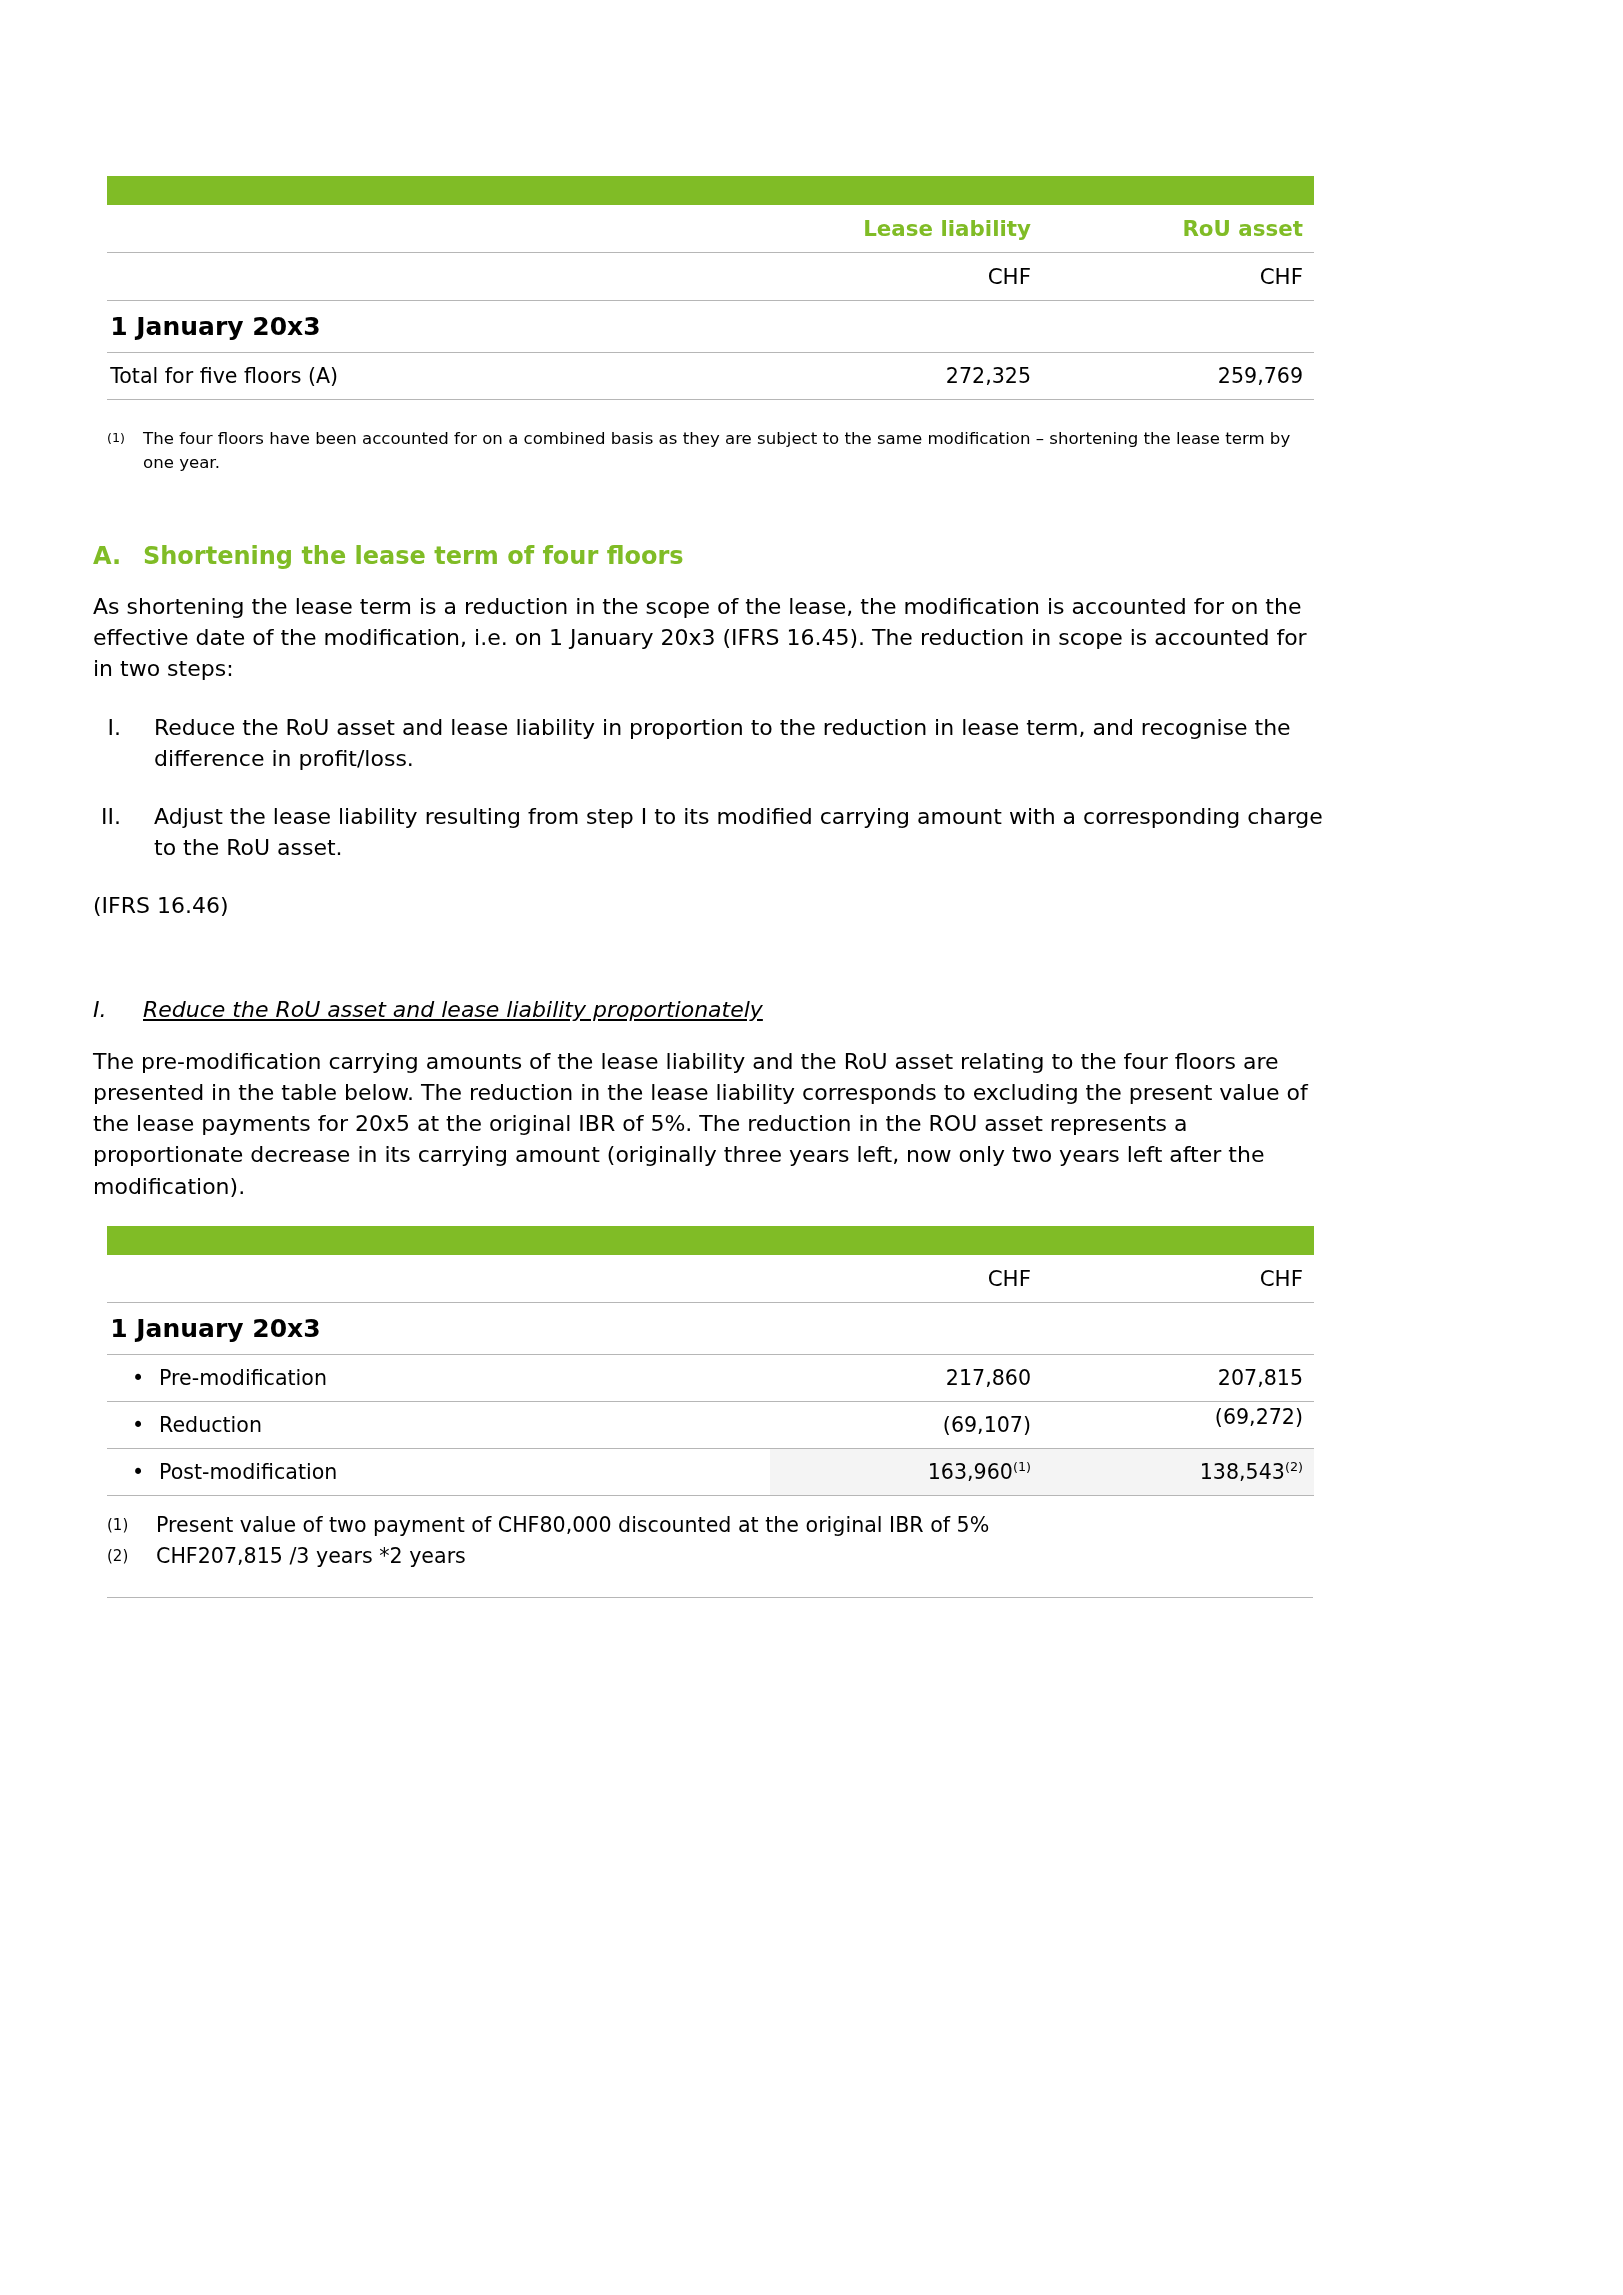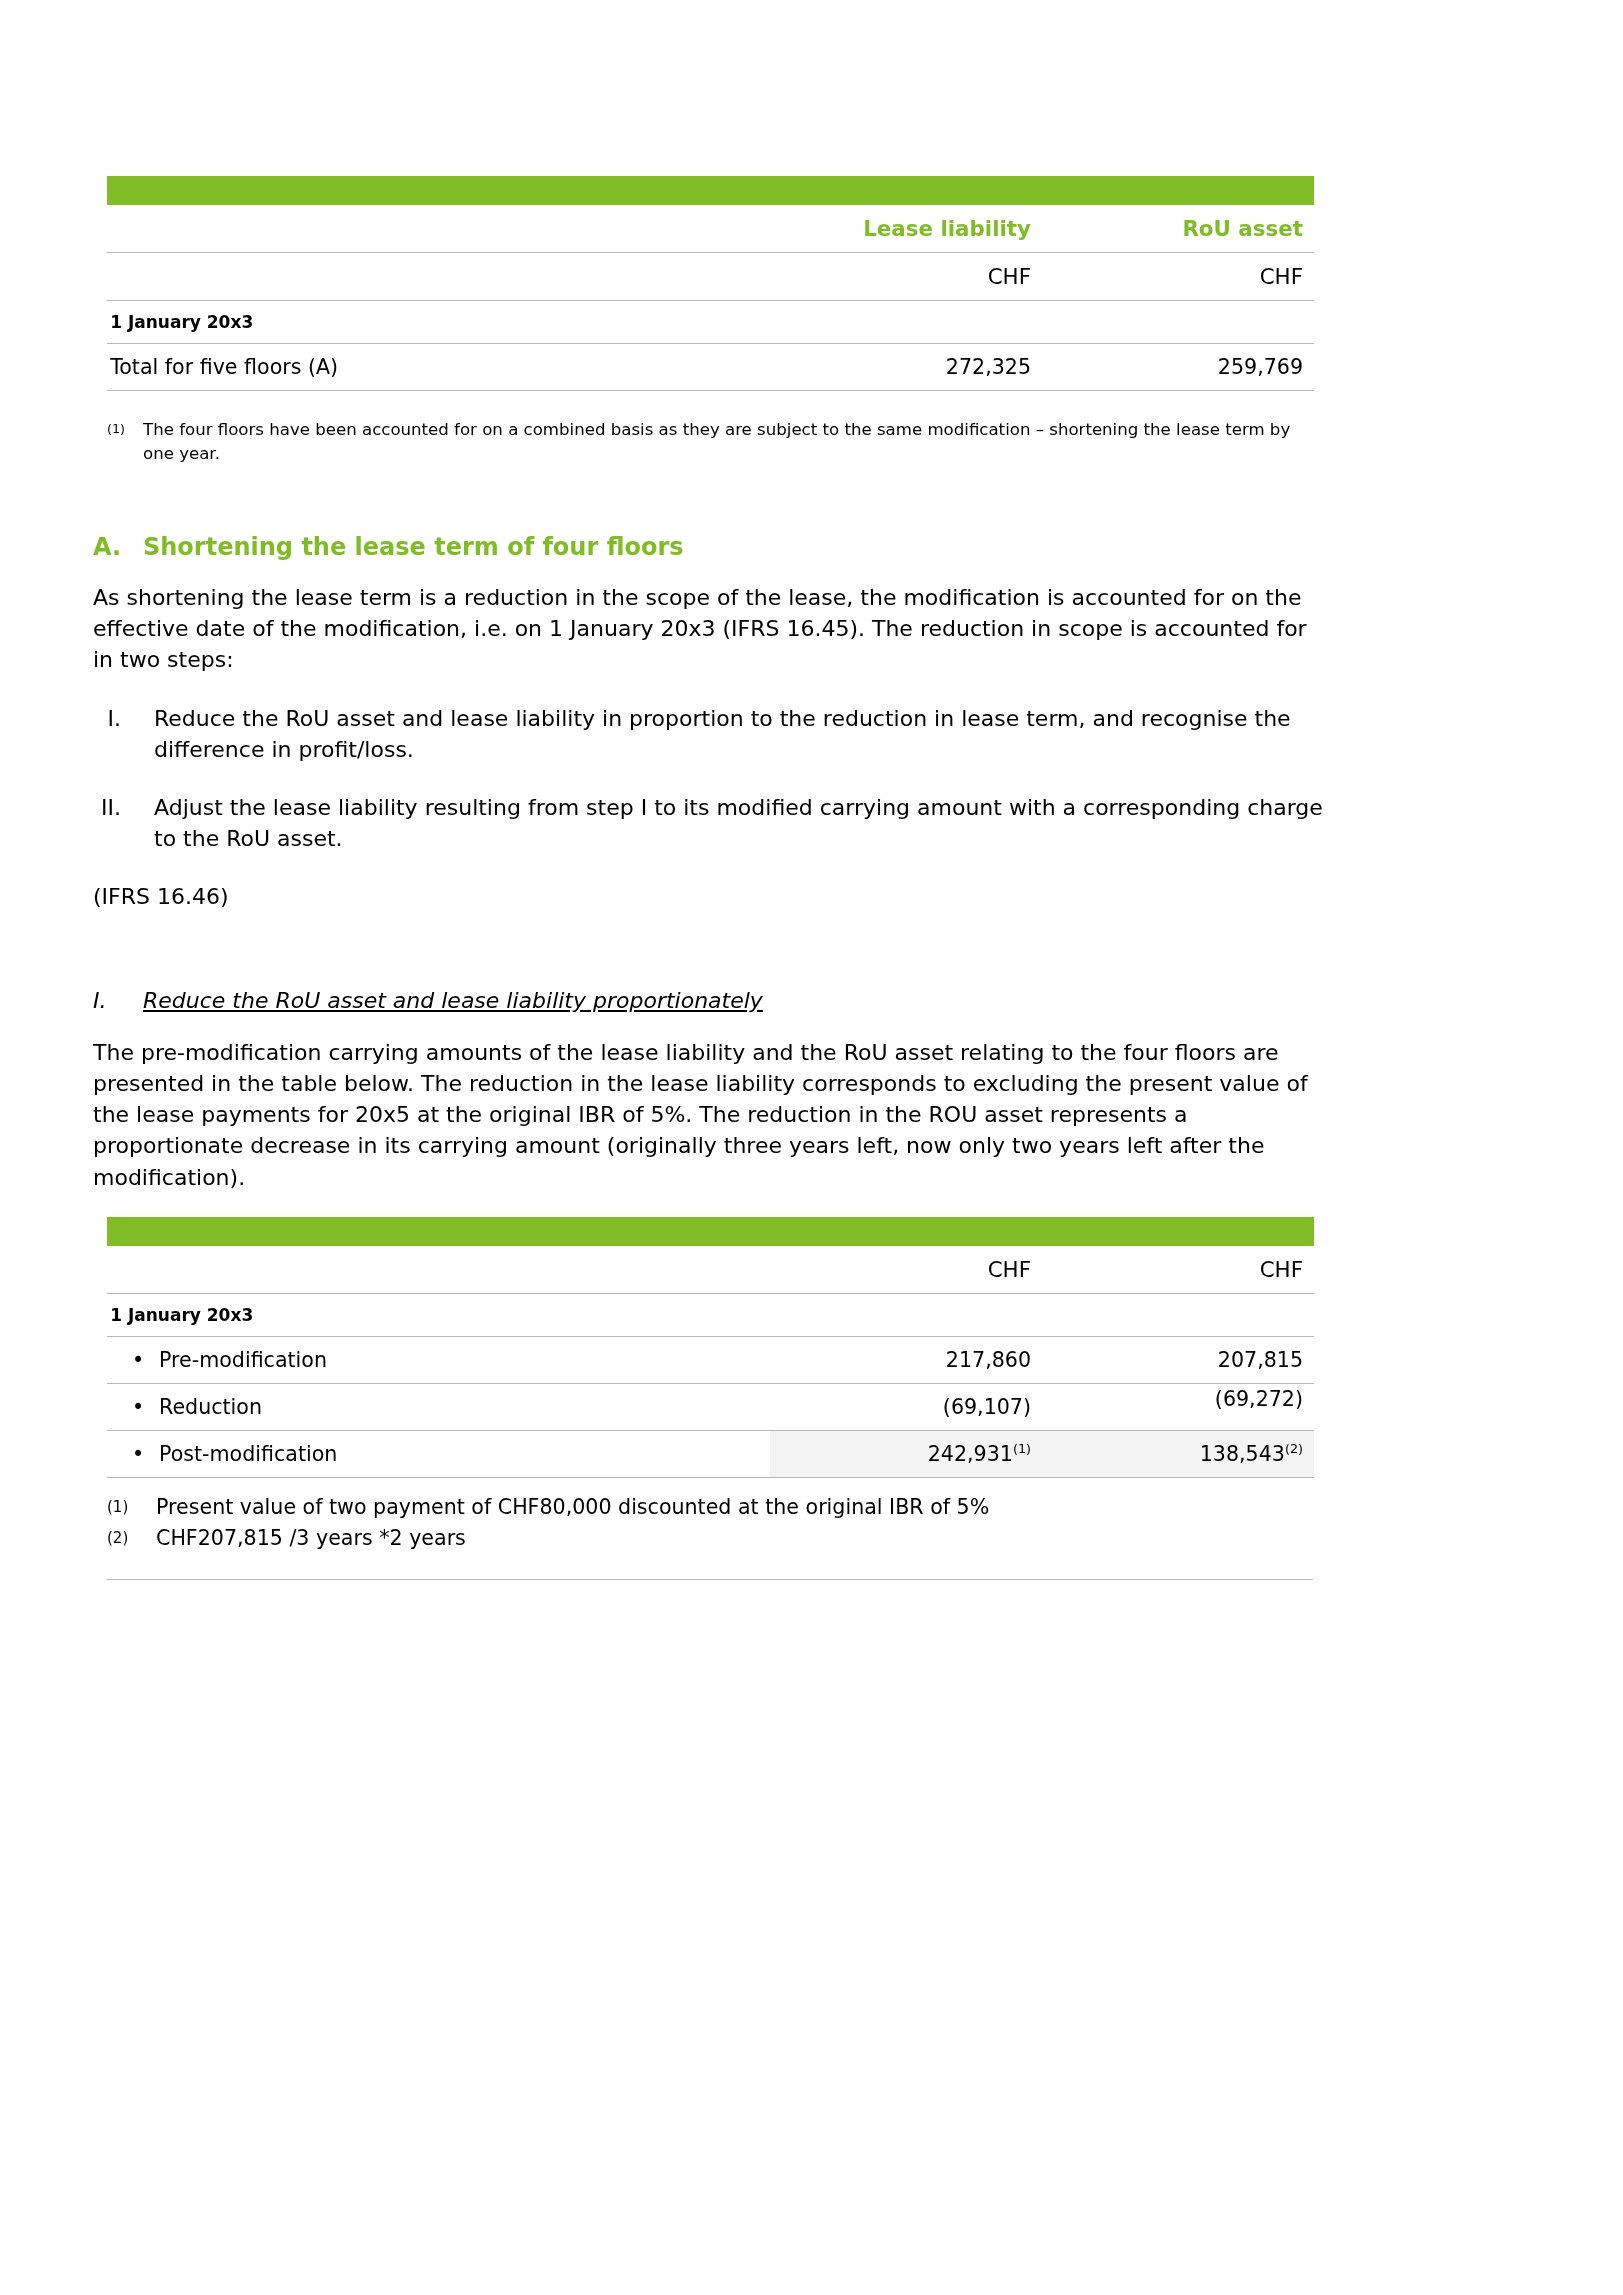--- a/index.html
+++ b/index.html
@@ -64,21 +64,21 @@
     color: #80bc26;
     font-weight: bold;
     font-size: 21.4px;
   }
   .hdr-chf {
     font-weight: normal;
     font-size: 21.4px;
   }
   .row-title {
     font-weight: bold;
-    font-size: 17px;
+    font-size: 25px;
   }
   .shaded { background: #f4f4f4; }
 
   .bullet-cell {
     padding-left: 25px !important;
     position: relative;
   }
   .bullet-cell .bul {
     display: inline-block;
     width: 27px;
@@ -297,21 +297,21 @@
         </tr>
 
         <tr>
           <td class="lbl bullet-cell"><span class="bul">•</span><span>Reduction</span></td>
           <td class="num">(69,107)</td>
           <td class="num" style="vertical-align:top;padding-top:3.2px">(69,272)</td>
         </tr>
 
         <tr>
           <td class="lbl bullet-cell"><span class="bul">•</span><span>Post-modification</span></td>
-          <td class="num shaded"><span>242,931</span><sup>(1)</sup></td>
+          <td class="num shaded"><span>163,960</span><sup>(1)</sup></td>
           <td class="num shaded"><span>138,543</span><sup>(2)</sup></td>
         </tr>
       </tbody>
     </table>
 
     <div class="footnotes footnotes-lg">
       <div class="fn-row">
         <div class="fn-mark">(1)</div>
         <div class="fn-text">Present value of two payment of CHF80,000 discounted at the original IBR of 5%</div>
       </div>

